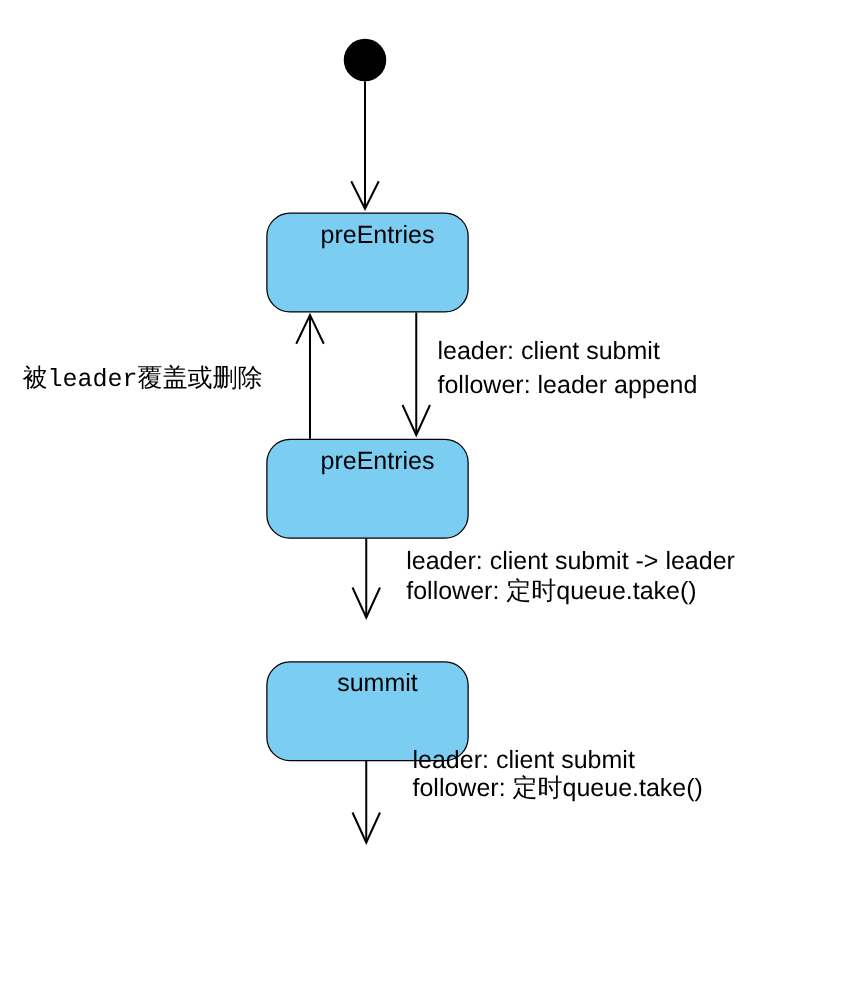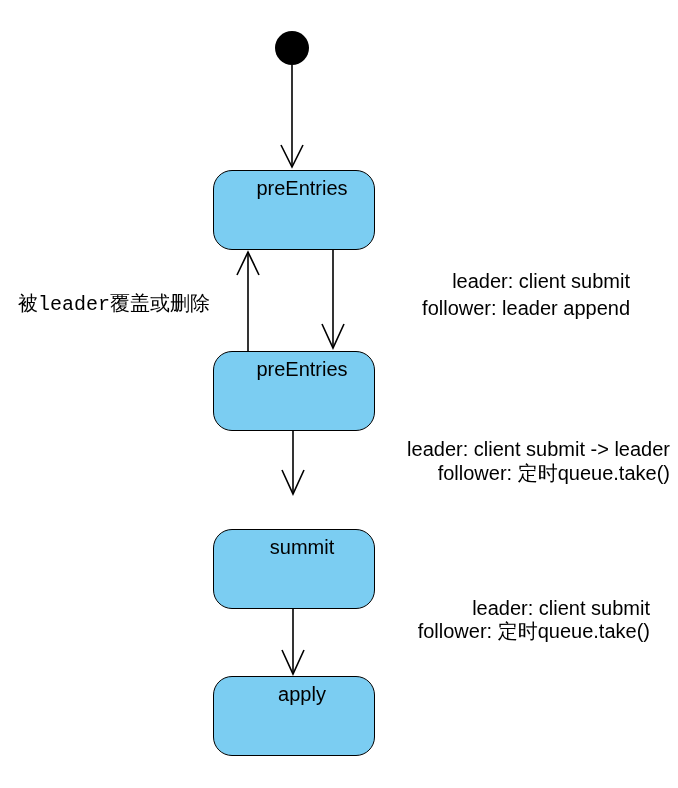--- a/index.html
+++ b/index.html
@@ -45,21 +45,21 @@
     line-height: 24px;
     padding-left: 16px;
   }
   .edge-label {
     position: absolute;
     font-size: 20px;
     line-height: 26px;
     white-space: nowrap;
   }
   .edge-label.centered {
-    text-align: right;
+    text-align: left;
     white-space: normal;
   }
   .lbl-t1 { left: 350px; top: 268px; width: 280px; line-height: 27px; }
   .lbl-t2 { left: 325px; top: 437px; width: 345px; line-height: 24px; }
   .lbl-t3 { left: 330px; top: 597px; width: 320px; line-height: 23px; }
   .lbl-overwrite { left: 18px; top: 292px; font-family: Liberation Mono, monospace; }
 </style>
 </head>
 <body>
 
@@ -100,23 +100,20 @@
   </div>
 
   <div class="state" style="left:213px; top:351px;">
     <span>preEntries</span>
   </div>
 
   <div class="state" style="left:213px; top:497px;margin-top:32px;">
     <span>summit</span>
   </div>
 
-  <div class="state" style="left:213px; top:676px;">
-    <span>apply</span>
-  </div>
 
   <div class="edge-label lbl-overwrite">被leader覆盖或删除</div>
 
   <div class="edge-label centered lbl-t1">
     <div>leader: client submit</div>
     <div>follower: leader append</div>
   </div>
 
   <div class="edge-label centered lbl-t2">
     <div>leader: client submit -&gt; leader</div>

